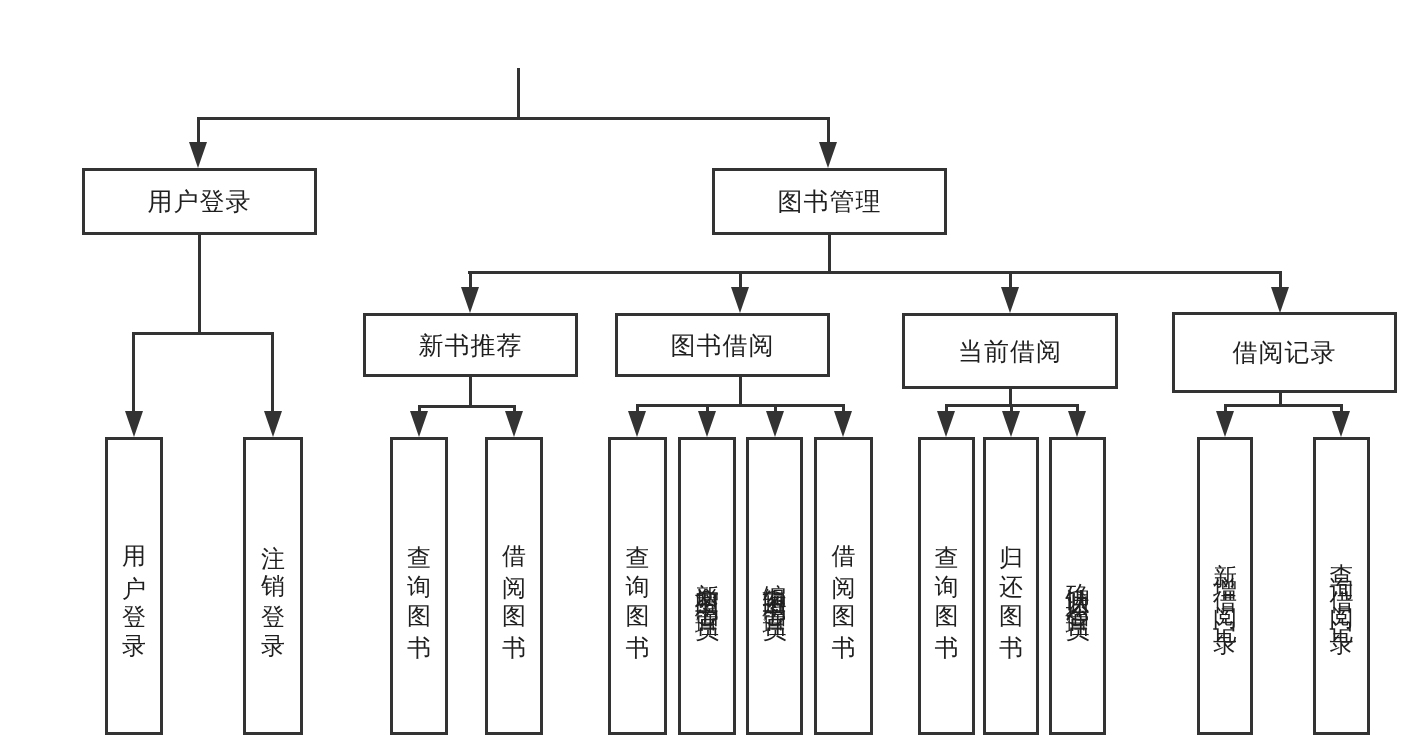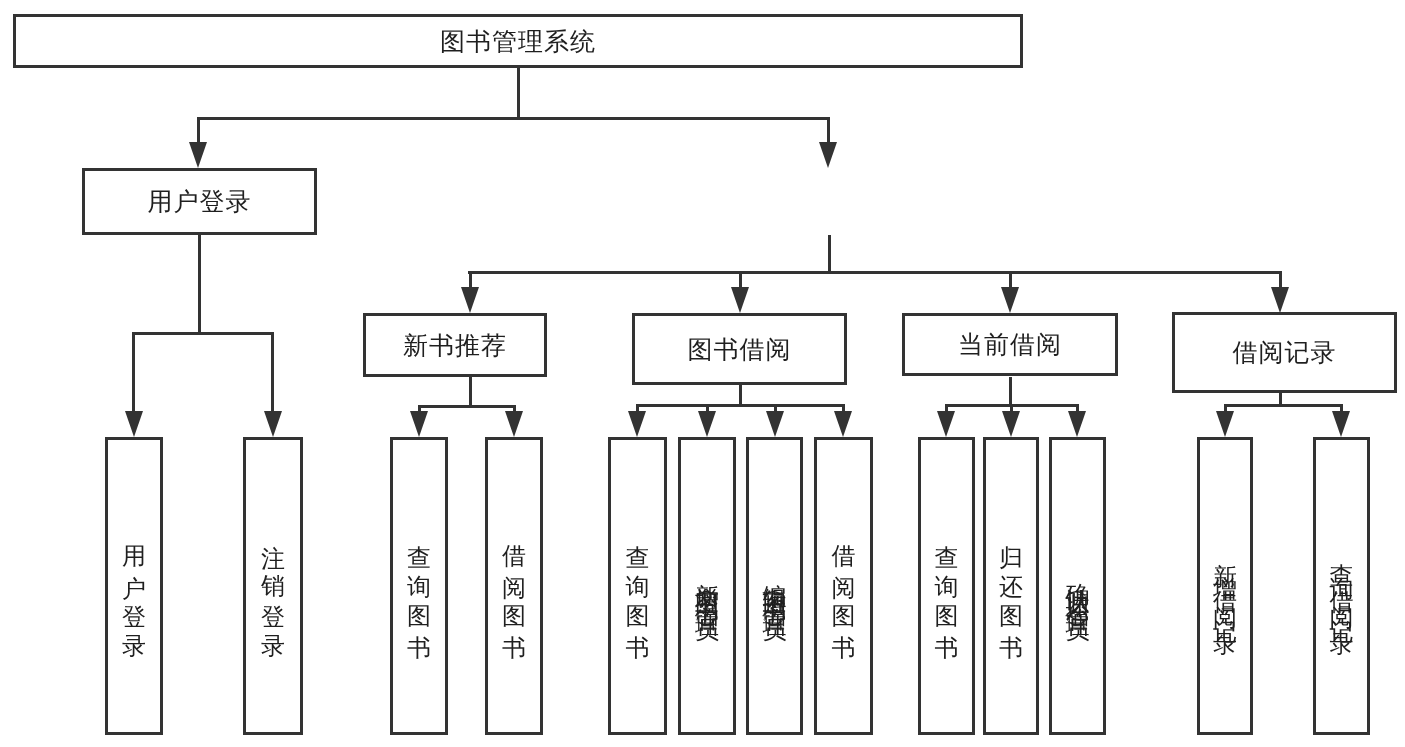--- a/index.html
+++ b/index.html
@@ -117,35 +117,35 @@
     <div class="arr" style="left:1068px;top:411px;"></div>
 
     <div class="vline" style="left:1279px;top:375px;height:32px;"></div>
     <div class="hline" style="left:1224px;top:404px;width:118px;"></div>
     <div class="vline" style="left:1224px;top:404px;height:10px;"></div>
     <div class="arr" style="left:1216px;top:411px;"></div>
     <div class="vline" style="left:1340px;top:404px;height:10px;"></div>
     <div class="arr" style="left:1332px;top:411px;"></div>
   </div>
 
-  <div class="box" style="left:13px;top:14px;width:1010px;height:54px;">
-    <span>图书管理系统</span>
-  </div>
 
   <div class="box" style="left:82px;top:168px;width:235px;height:67px;">
     <span>用户登录</span>
   </div>
+  <div class="box" style="left:712px;top:168px;width:235px;height:67px;">
+    <span>图书管理</span>
+  </div>
 
-  <div class="box" style="left:363px;top:313px;width:184px;height:64px;">
+  <div class="box" style="left:363px;top:313px;width:215px;height:64px;">
     <span>新书推荐</span>
   </div>
-  <div class="box" style="left:632px;top:313px;width:215px;height:72px;">
+  <div class="box" style="left:615px;top:313px;width:215px;height:64px;">
     <span>图书借阅</span>
   </div>
-  <div class="box" style="left:902px;top:313px;width:216px;height:63px;">
+  <div class="box" style="left:902px;top:313px;width:216px;height:76px;">
     <span>当前借阅</span>
   </div>
   <div class="box" style="left:1172px;top:312px;width:225px;height:81px;">
     <span>借阅记录</span>
   </div>
 
   <div class="box leaf" style="left:105px;top:437px;width:58px;height:298px;">
     <span class="vtext sp4">用户登录</span>
   </div>
   <div class="box leaf" style="left:243px;top:437px;width:60px;height:298px;">

